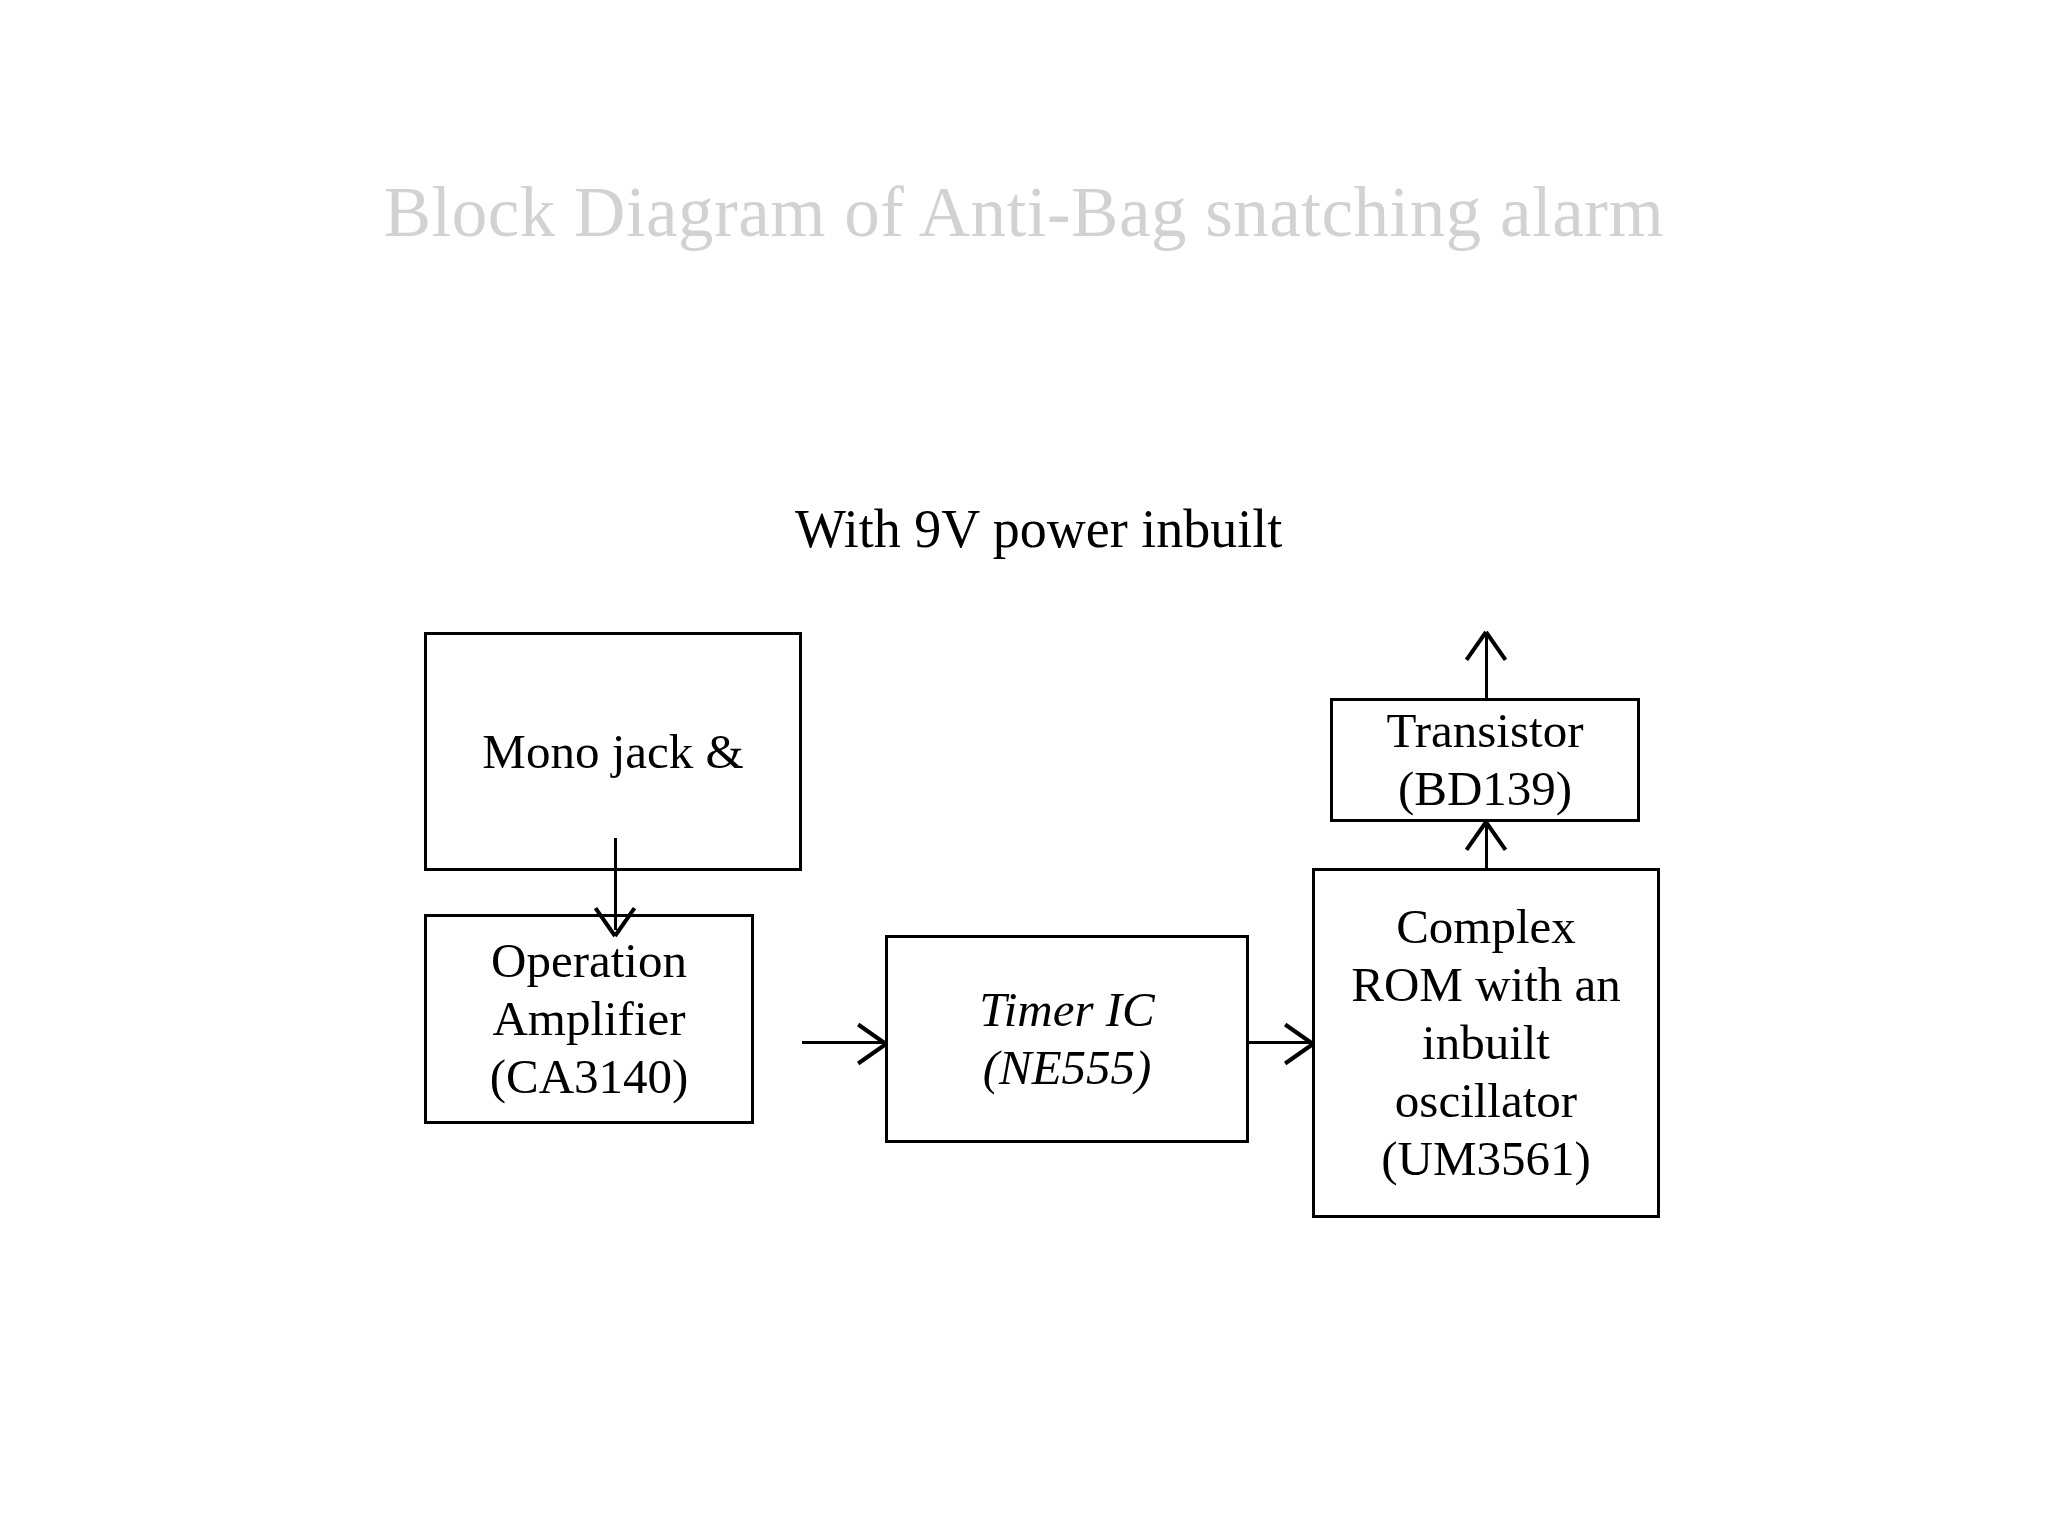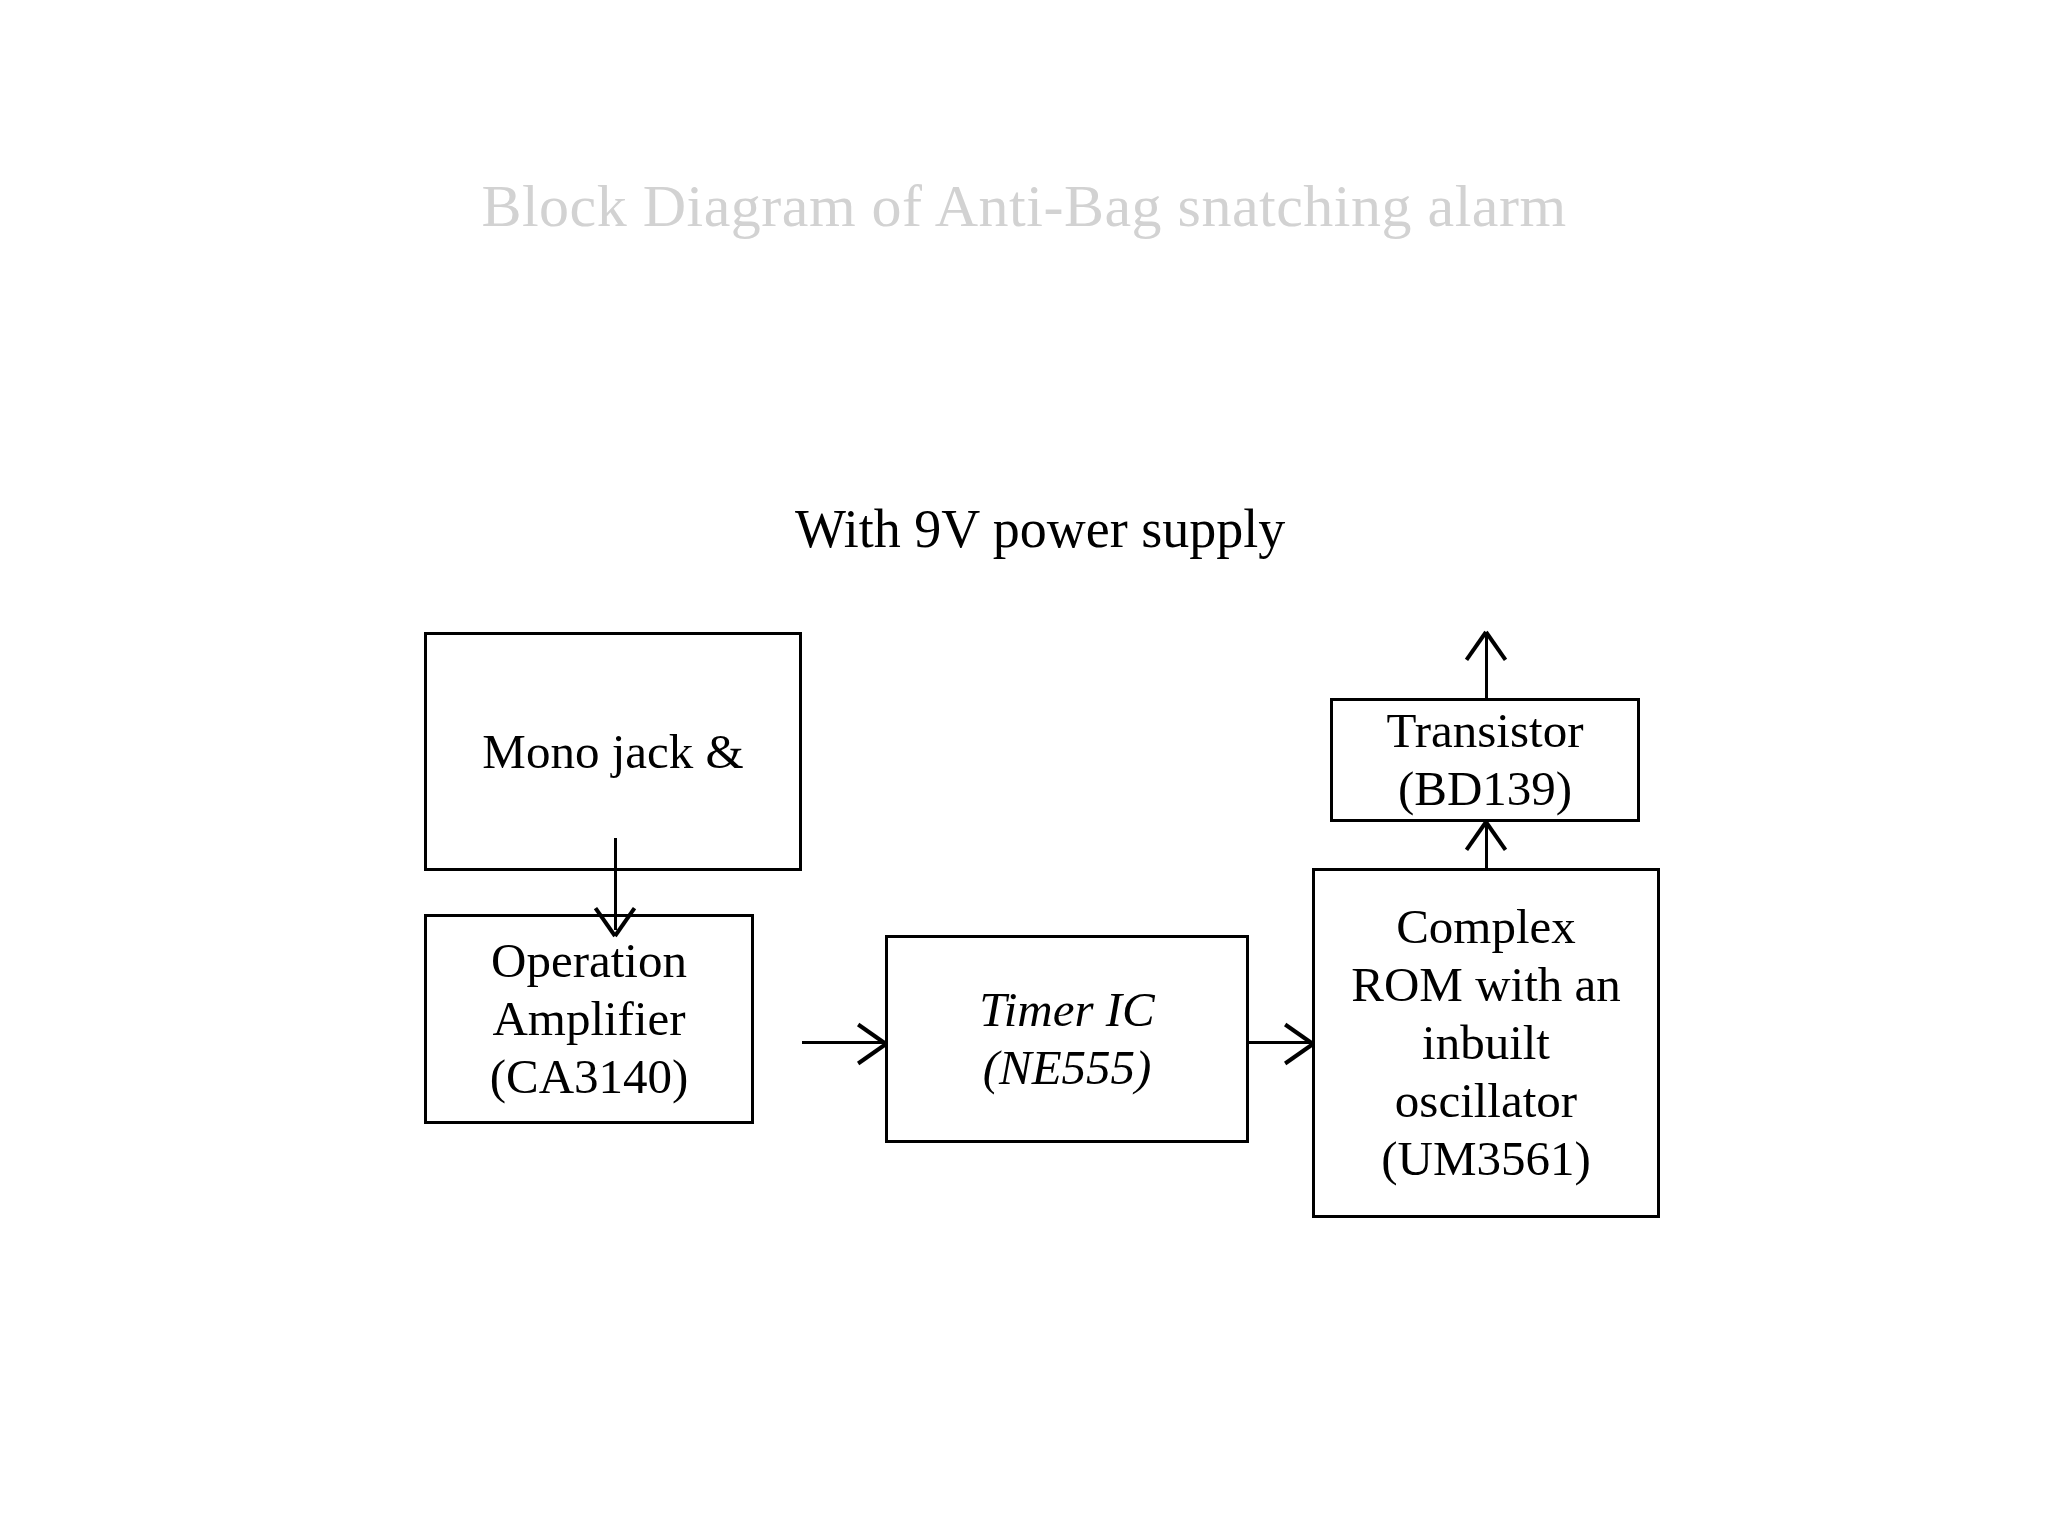--- a/index.html
+++ b/index.html
@@ -18,21 +18,21 @@
     overflow: hidden;
   }
 
   
   #slide-title {
     position: absolute;
     left: 0;
     top: 175px;
     width: 2048px;
     text-align: center;
-    font-size: 60px;
+    font-size: 71px;
     line-height: 1.05;
     color: #d2d2d2;
     letter-spacing: 0.5px;
     white-space: nowrap;
     font-weight: normal;
   }
 
   
   #supply-caption {
     position: absolute;
@@ -119,21 +119,21 @@
   #arrow-transistor-speaker-shaft { left: 1485px; top: 632px; height: 68px; }
   #arrow-transistor-speaker-head  { left: 1486px; top: 630px; }
 </style>
 </head>
 <body>
 
 <div id="slide">
 
   <div id="slide-title">Block Diagram of Anti-Bag snatching alarm</div>
 
-  <div id="supply-caption">With 9V power supply</div>
+  <div id="supply-caption">With 9V power inbuilt</div>
 
   <div class="block" id="box-mono">
     <span class="line">Mono jack &amp;</span>
   </div>
 
   <div class="block" id="box-opamp">
     <span class="line">Operation</span>
     <span class="line">Amplifier</span>
     <span class="line">(CA3140)</span>
   </div>

